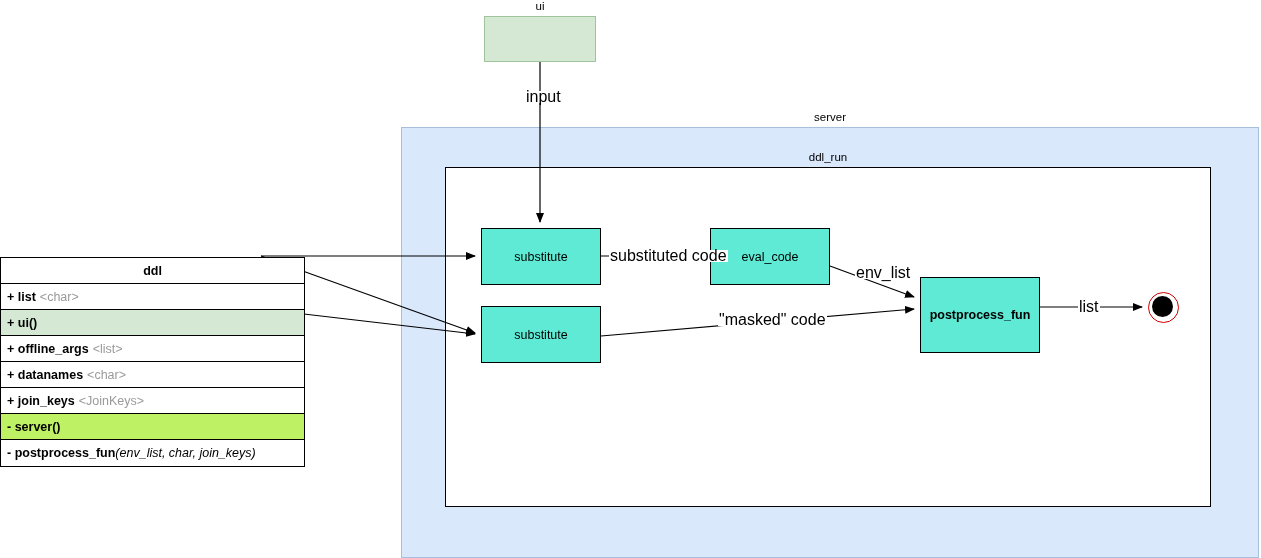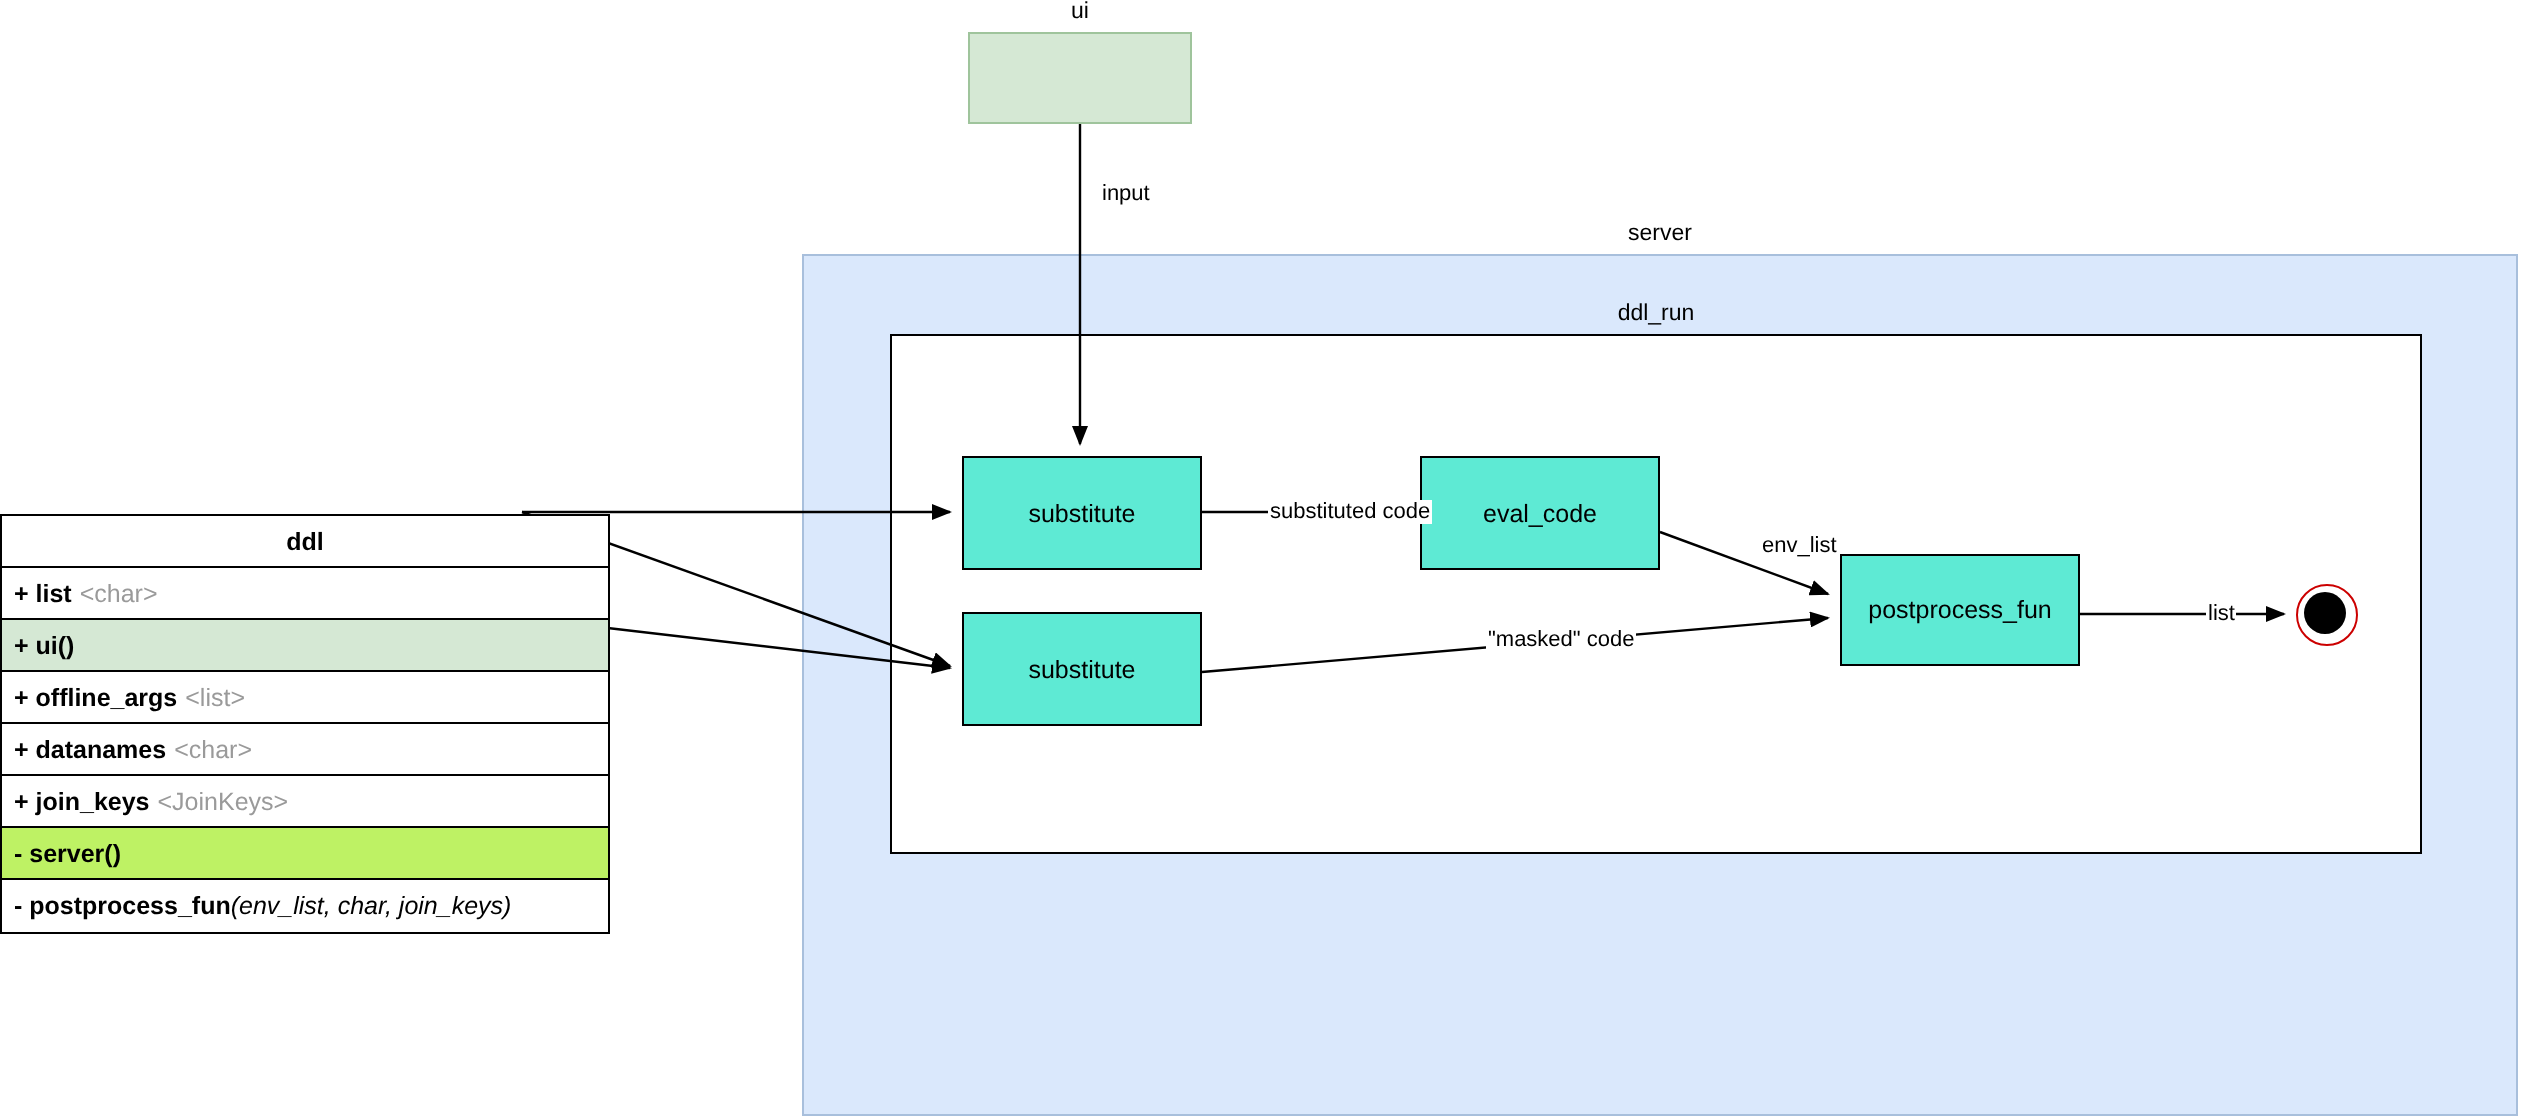--- a/index.html
+++ b/index.html
@@ -33,21 +33,21 @@
     width: 100%;
     text-align: center;
     font-size: 11.5px;
     color: #000000;
     white-space: nowrap;
   }
   .group-server-label { left: 0; top: -17px; }
 
   .group-ddlrun {
     left: 445px; top: 167px;
-    width: 766px; height: 260px;
+    width: 766px; height: 340px;
     background: #ffffff;
     border: 1.4px solid #000000;
     box-sizing: border-box;
   }
   .group-ddlrun-label { left: 0; top: -17px; }
 
   
   .pbox {
     background: #5eead4;
     border: 1.4px solid #000000;
@@ -64,21 +64,21 @@
     background: #d5e8d4;
     border: 1.3px solid #9fc49c;
     box-sizing: border-box;
   }
   .ui-label { left: 484px; top: 0px; width: 112px; text-align: center;
               font-size: 11.5px; color: #000; }
 
   .box-sub1 { left: 481px; top: 228px; width: 120px; height: 57px; }
   .box-sub2 { left: 481px; top: 306px; width: 120px; height: 57px; }
   .box-eval { left: 710px; top: 228px; width: 120px; height: 57px; align-items: center; }
-  .box-post { left: 920px; top: 277px; width: 120px; height: 56px; }
+  .box-post { left: 920px; top: 277px; width: 120px; height: 76px; font-weight: bold; }
 
   
   .endnode {
     left: 1148px; top: 292px;
     width: 31px; height: 31px;
     border-radius: 50%;
     border: 1.6px solid #cc0000;
     background: #ffffff;
     box-sizing: border-box;
   }
@@ -86,27 +86,26 @@
     content: "";
     position: absolute;
     left: 3.2px; top: 3.2px;
     width: 21px; height: 21px;
     border-radius: 50%;
     background: #000000;
   }
 
   
   .elabel {
-    font-size: 11px;
+    font-size: 16px;
     color: #000000;
     background: #ffffff;
     white-space: nowrap;
     padding: 0 1px;
     line-height: 12px;
-    margin-left: 25px;
   }
 
   
   .classbox {
     left: 0px; top: 217px;
     width: 305px;
     border: 1.2px solid #000000;
     background: #ffffff;
     box-sizing: border-box;
     margin-top: 40px;

